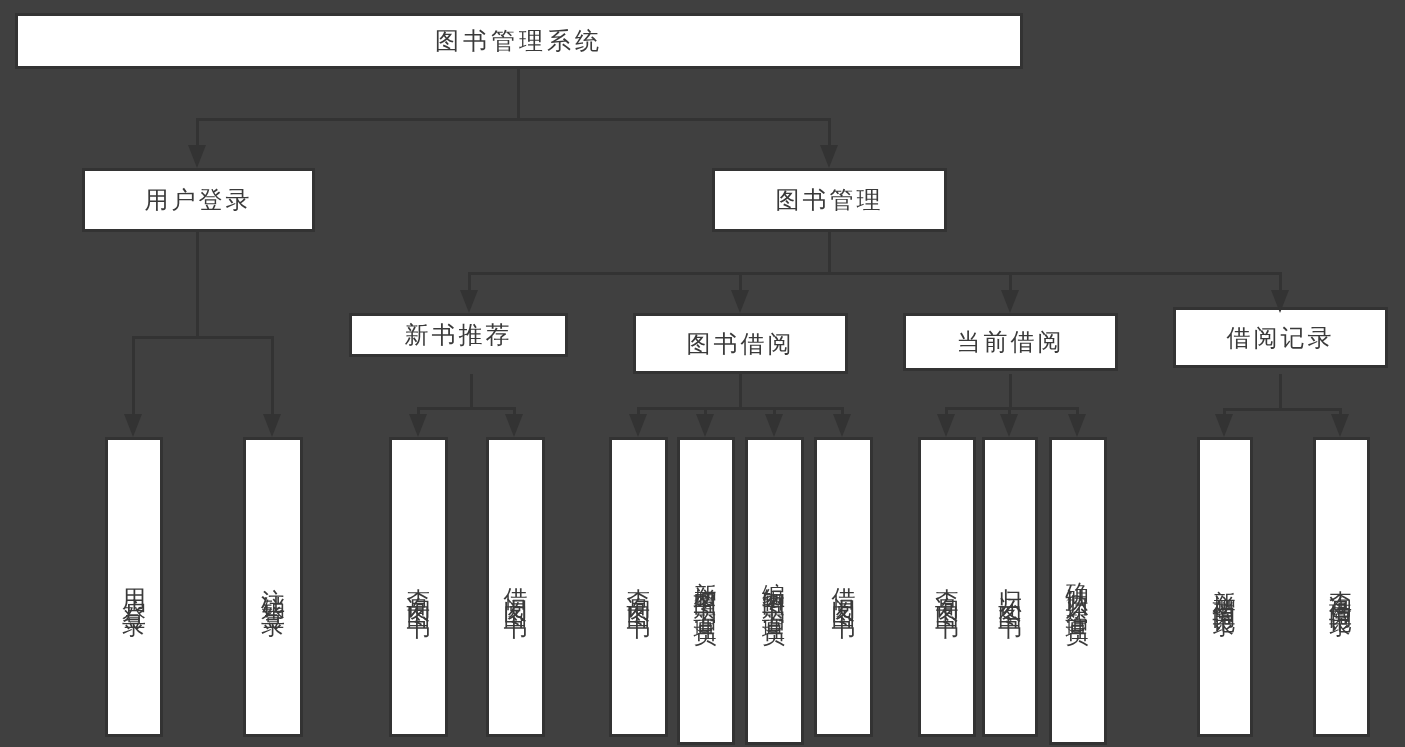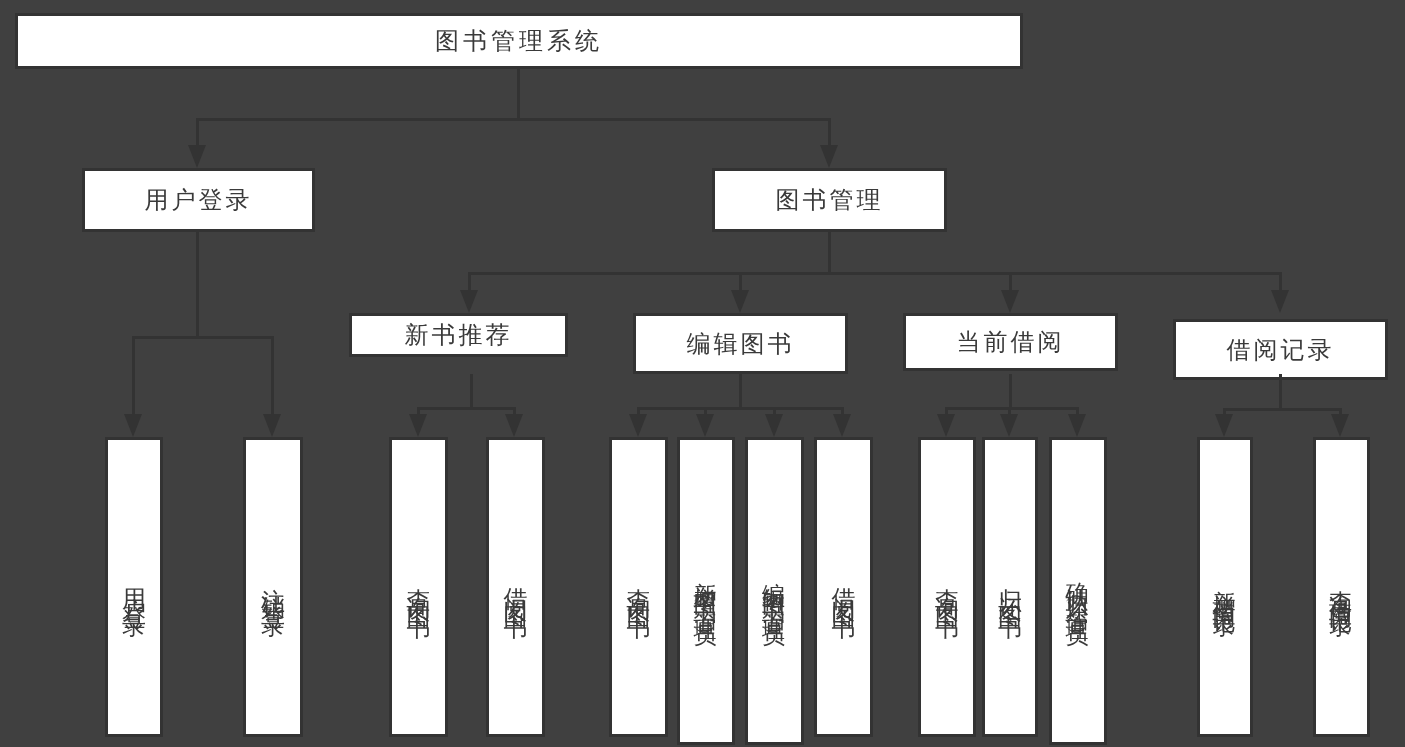--- a/index.html
+++ b/index.html
@@ -51,25 +51,25 @@
 <div class="canvas">
 
   <div class="box root-label" style="left:15px;top:13px;width:1008px;height:56px;">图书管理系统</div>
 
   <div class="box" style="left:82px;top:168px;width:233px;height:64px;">用户登录</div>
 
   <div class="box" style="left:712px;top:168px;width:235px;height:64px;">图书管理</div>
 
   <div class="box" style="left:349px;top:313px;width:219px;height:44px;">新书推荐</div>
 
-  <div class="box" style="left:633px;top:313px;width:215px;height:61px;">编辑图书</div>
+  <div class="box" style="left:633px;top:313px;width:215px;height:61px;">图书借阅</div>
 
   <div class="box" style="left:903px;top:313px;width:215px;height:58px;">当前借阅</div>
 
-  <div class="box" style="left:1173px;top:319px;width:215px;height:61px;">借阅记录</div>
+  <div class="box" style="left:1173px;top:307px;width:215px;height:61px;">借阅记录</div>
 
   <div class="vbox" style="left:105px;top:437px;width:58px;height:300px;">用户登录</div>
 
   <div class="vbox" style="left:243px;top:437px;width:60px;height:300px;">注销登录</div>
 
   <div class="vbox" style="left:389px;top:437px;width:59px;height:300px;">查询图书</div>
 
   <div class="vbox" style="left:486px;top:437px;width:59px;height:300px;">借阅图书</div>
 
   <div class="vbox" style="left:609px;top:437px;width:59px;height:300px;">查询图书</div>

